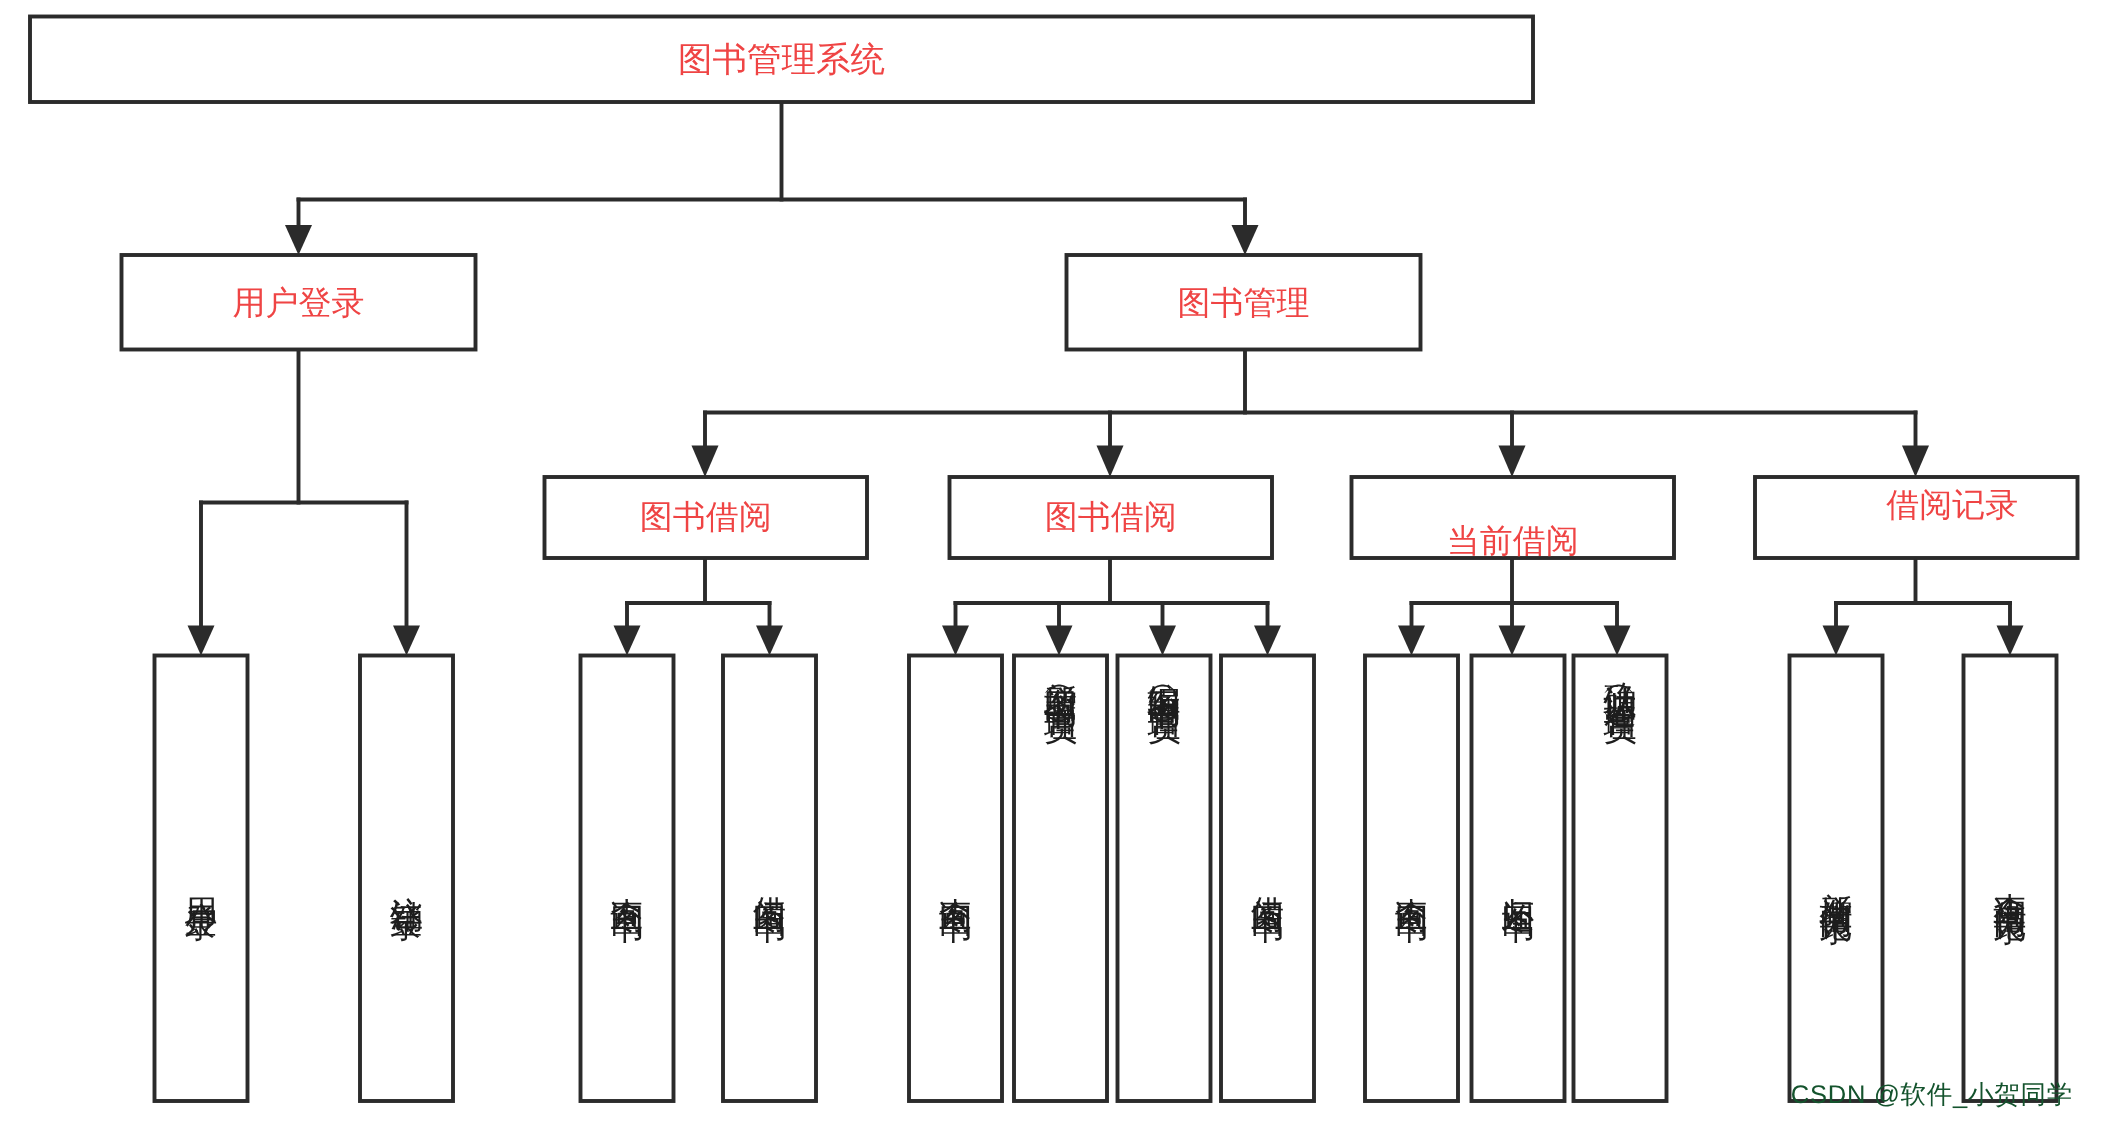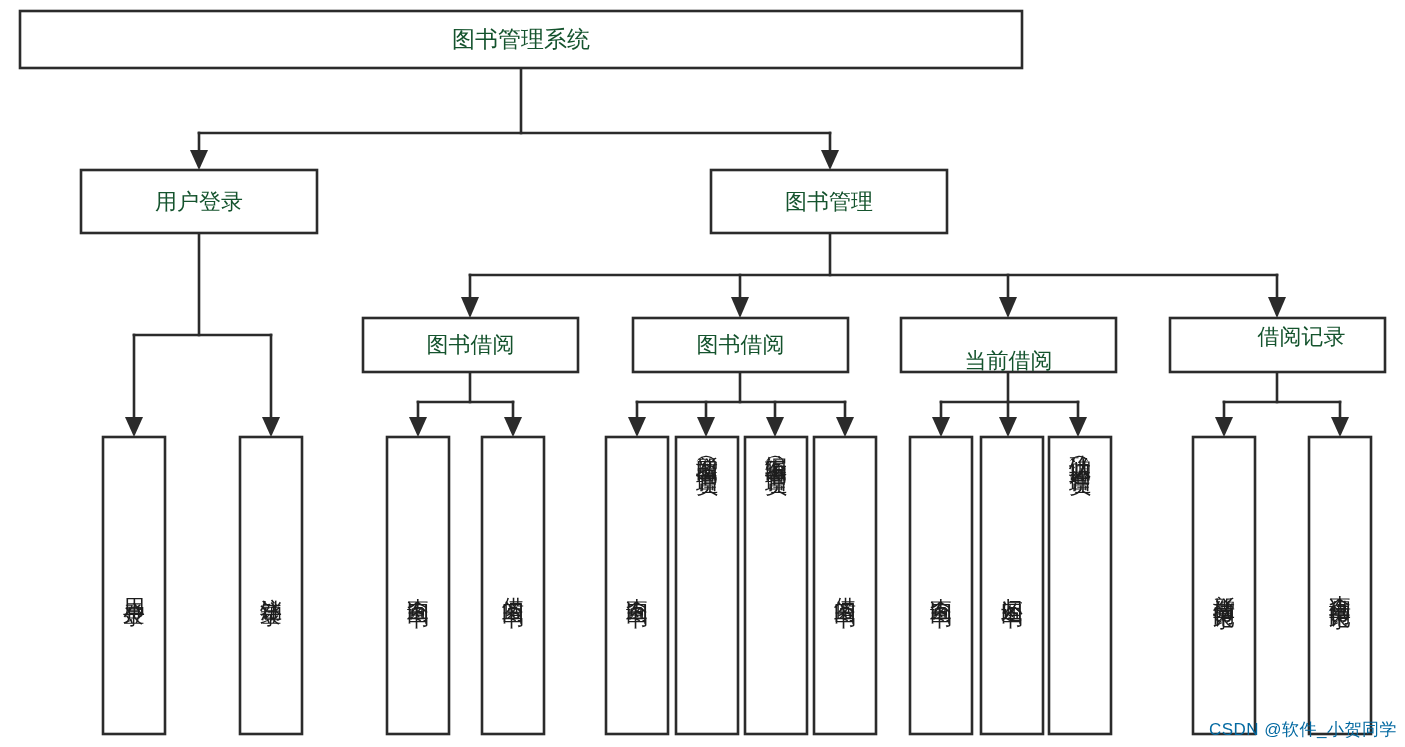--- a/index.html
+++ b/index.html
@@ -61,33 +61,33 @@
   .htext-wrap {
     position: absolute;
     display: flex;
     align-items: center;
     justify-content: center;
     pointer-events: none;
   }
   .htext {
     font-family: Liberation Serif, serif;
     font-size: 22px;
-    color: #14532d;
+    color: #ef4444;
     white-space: nowrap;
   }
   .htext-title {
     font-size: 23px;
   }
   #watermark {
     position: absolute;
-    right: 8px;
+    right: 23px;
     bottom: 6px;
     font-family: "Liberation Sans", "DejaVu Sans", sans-serif;
     font-size: 17px;
-    color: #0369a1;
+    color: #14532d;
     letter-spacing: 0.5px;
     white-space: nowrap;
     pointer-events: none;
   }
 </style>
 </head>
 <body>
 
 <div id="diagram-root">
 

